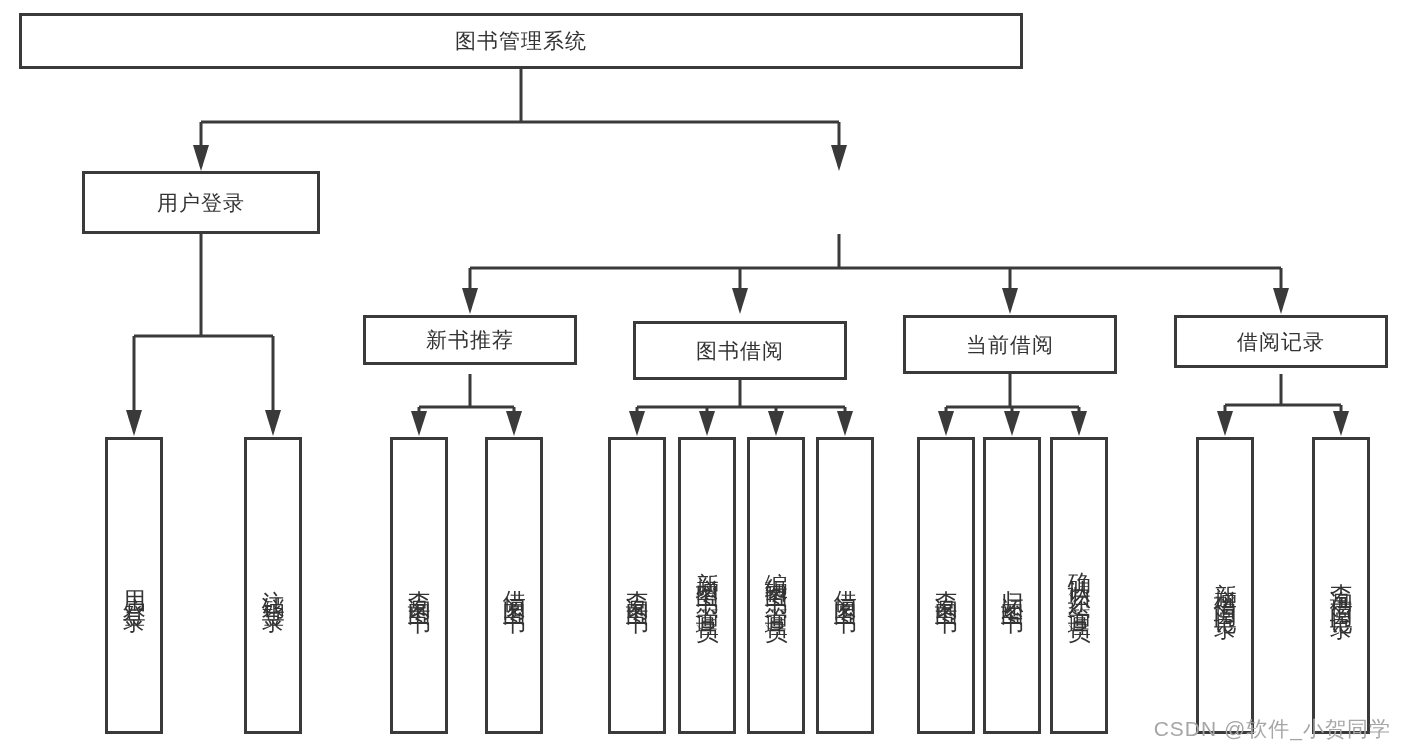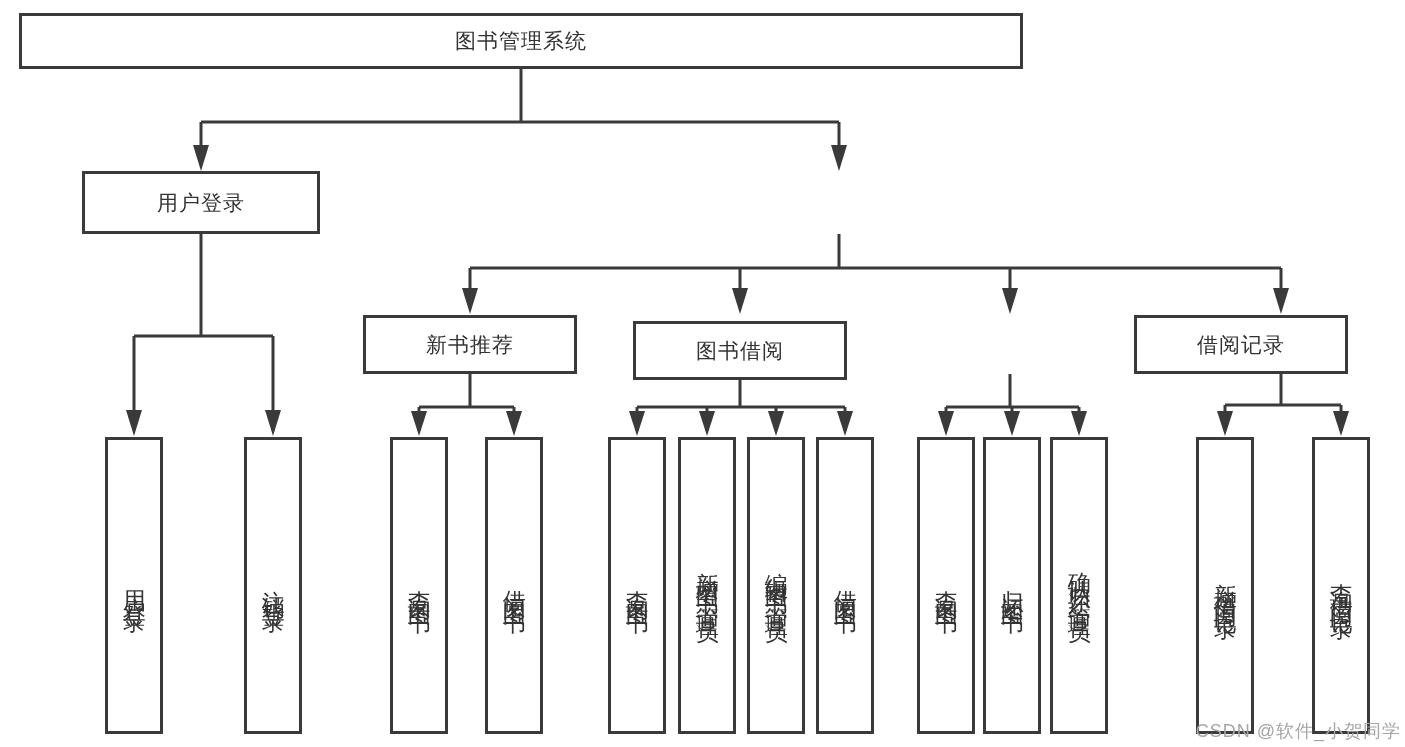--- a/index.html
+++ b/index.html
@@ -37,22 +37,22 @@
     line-height:1.2;
   }
   .node.v{
     writing-mode:vertical-rl;
     text-orientation:mixed;
     font-size:23px;
     letter-spacing:7px;
   }
   .watermark{
     position:absolute;
-    right:4px;bottom:4px;
-    font-size:18px;
+    right:14px;bottom:4px;
+    font-size:21px;
     letter-spacing:1px;
     color:var(--color-watermark);
     z-index:5;
     white-space:nowrap;
   }
 </style>
 </head>
 <body>
 
 <div class="stage">
@@ -87,23 +87,24 @@
       <polygon points="1071,411 1087,411 1079,436"></polygon>
       <polygon points="1217,411 1233,411 1225,436"></polygon>
       <polygon points="1333,411 1349,411 1341,436"></polygon>
     </g>
   </svg>
 
   <div class="node h" style="left:19px;top:13px;width:1004px;height:56px">图书管理系统</div>
 
   <div class="node h" style="left:82px;top:171px;width:238px;height:63px">用户登录</div>
 
-  <div class="node h" style="left:363px;top:315px;width:214px;height:59px">新书推荐</div>
+  <div class="node h" style="left:363px;top:315px;width:214px;height:50px">新书推荐</div>
   <div class="node h" style="left:633px;top:321px;width:214px;height:59px">图书借阅</div>
-  <div class="node h" style="left:1134px;top:315px;width:214px;height:59px">借阅记录</div>
+  <div class="node h" style="left:903px;top:315px;width:214px;height:59px">当前借阅</div>
+  <div class="node h" style="left:1174px;top:315px;width:214px;height:53px">借阅记录</div>
 
   <div class="node v" style="left:105px;top:437px;width:58px;height:297px">用户登录</div>
   <div class="node v" style="left:244px;top:437px;width:58px;height:297px">注销登录</div>
 
   <div class="node v" style="left:390px;top:437px;width:58px;height:297px">查询图书</div>
   <div class="node v" style="left:485px;top:437px;width:58px;height:297px">借阅图书</div>
 
   <div class="node v" style="left:608px;top:437px;width:58px;height:297px">查询图书</div>
   <div class="node v" style="left:678px;top:437px;width:58px;height:297px">新增图书（管理员）</div>
   <div class="node v" style="left:747px;top:437px;width:58px;height:297px">编辑图书（管理员）</div>

